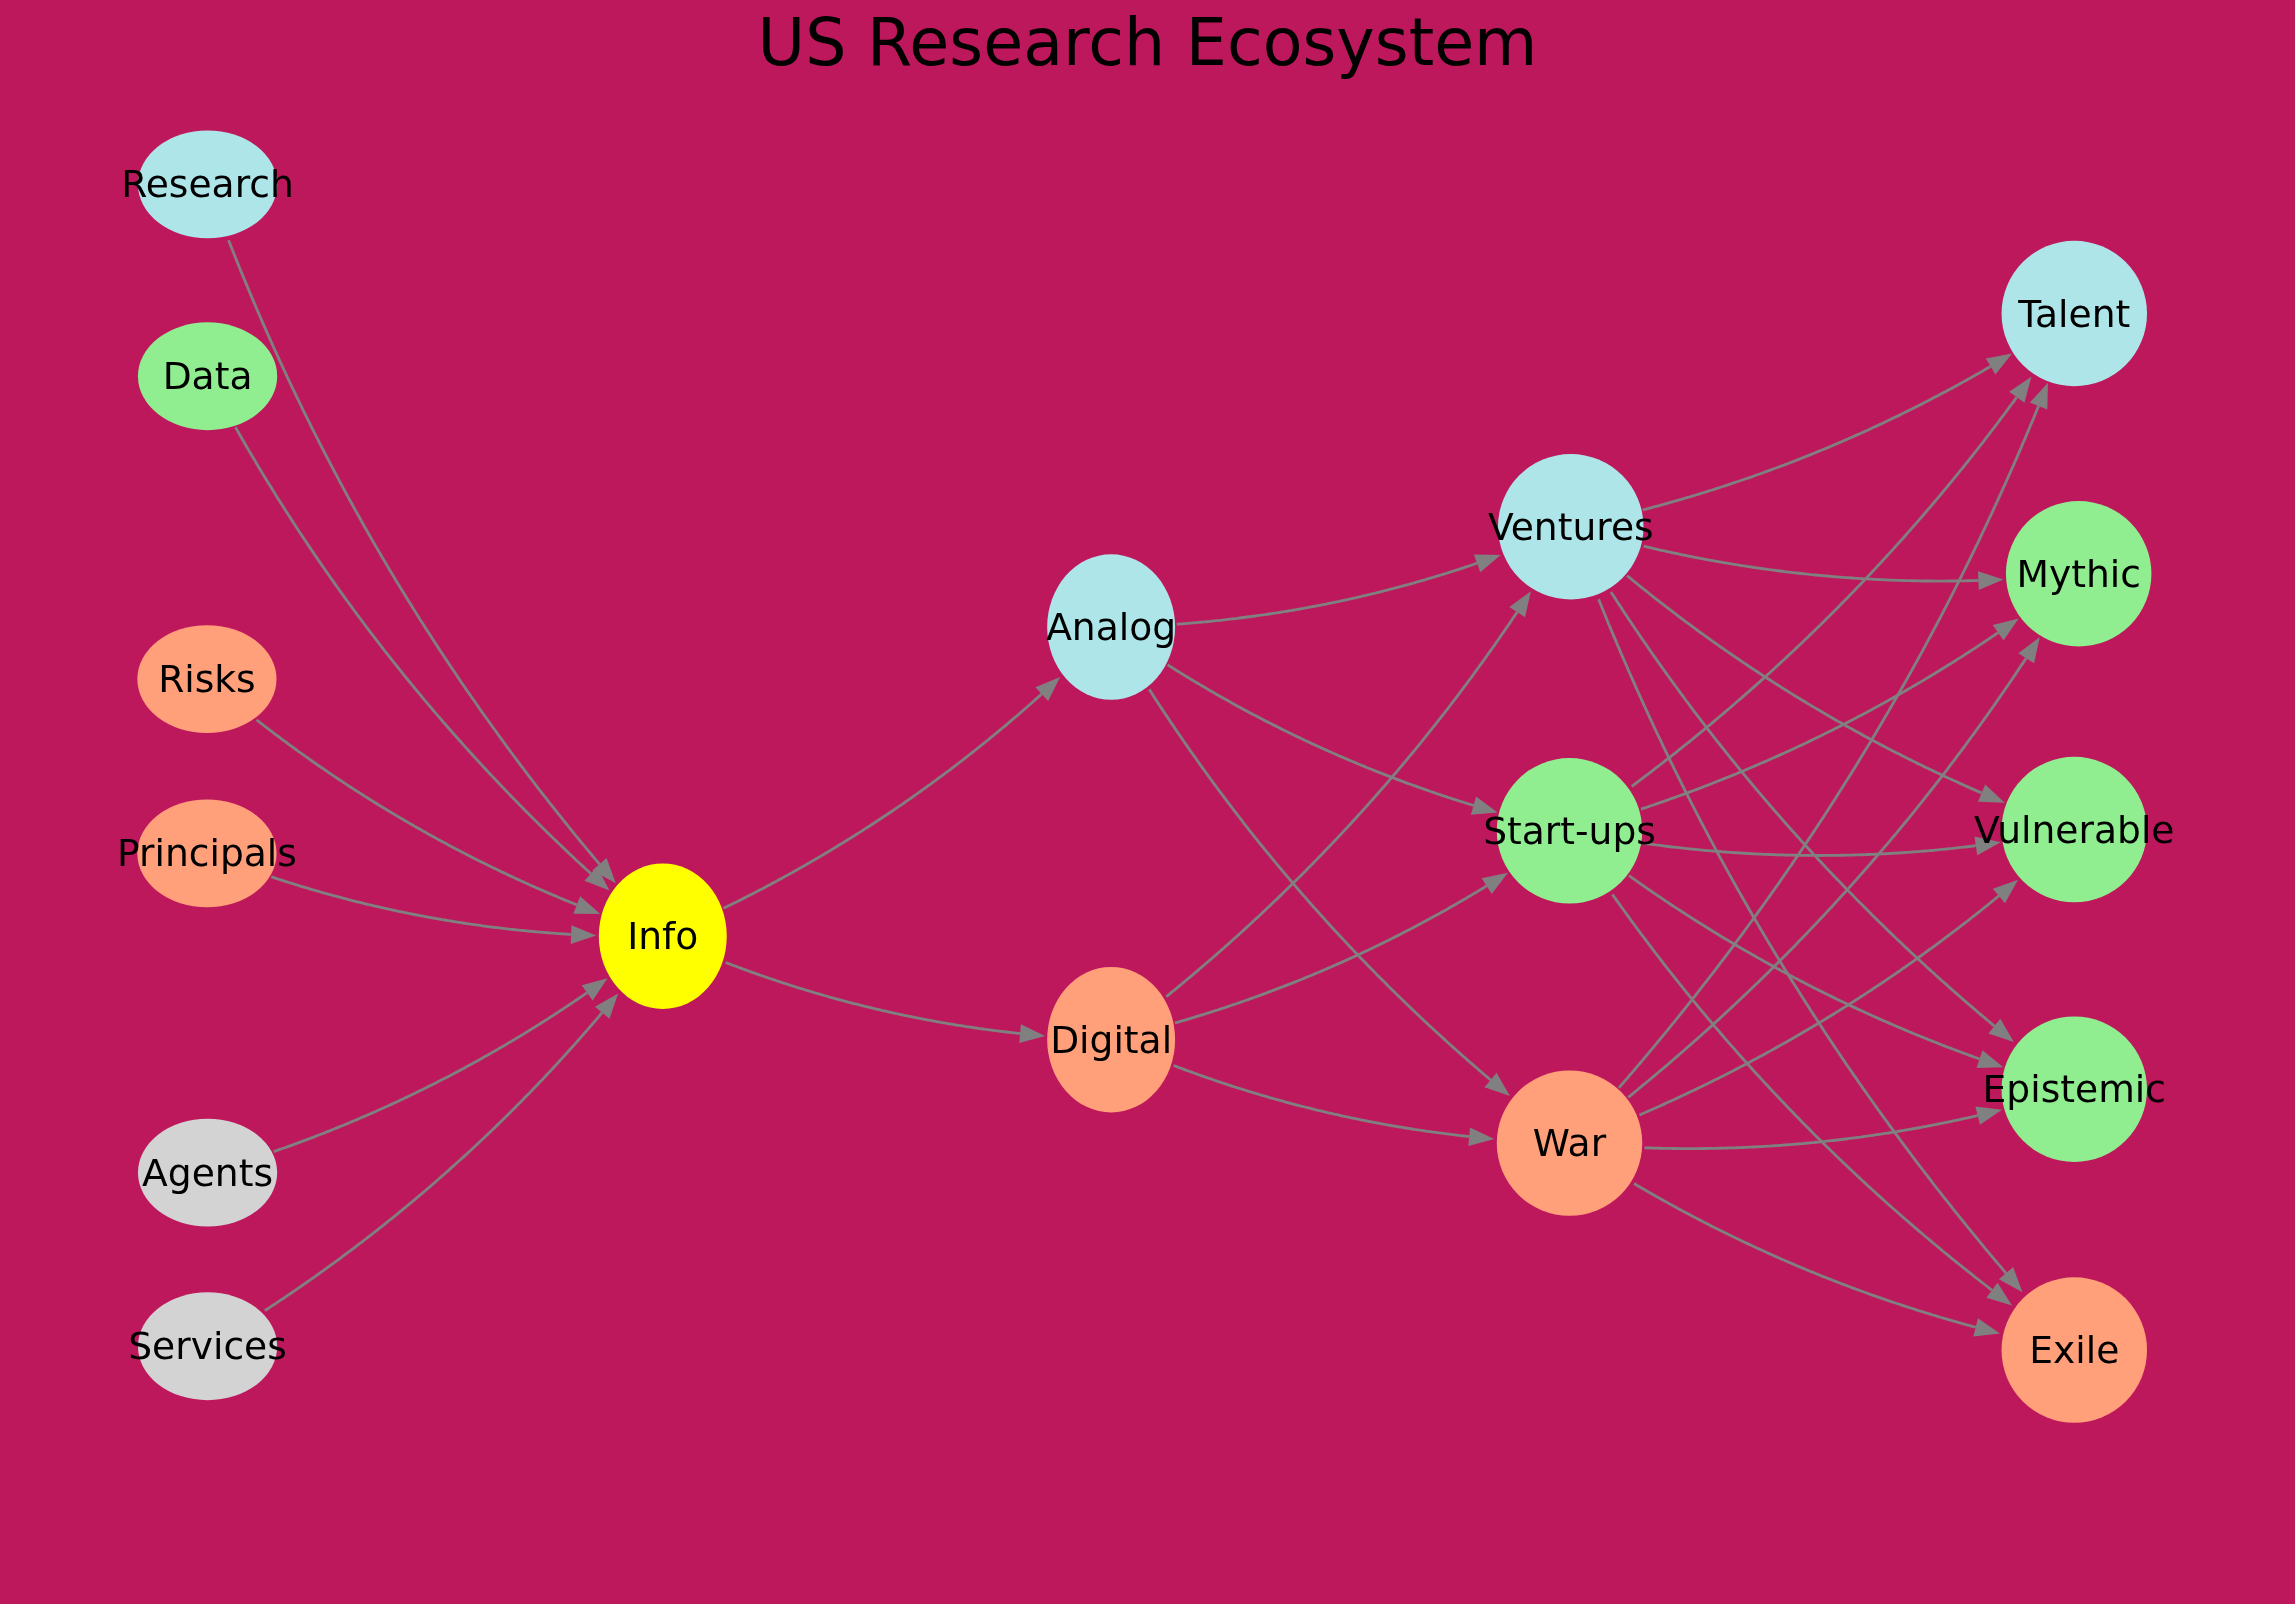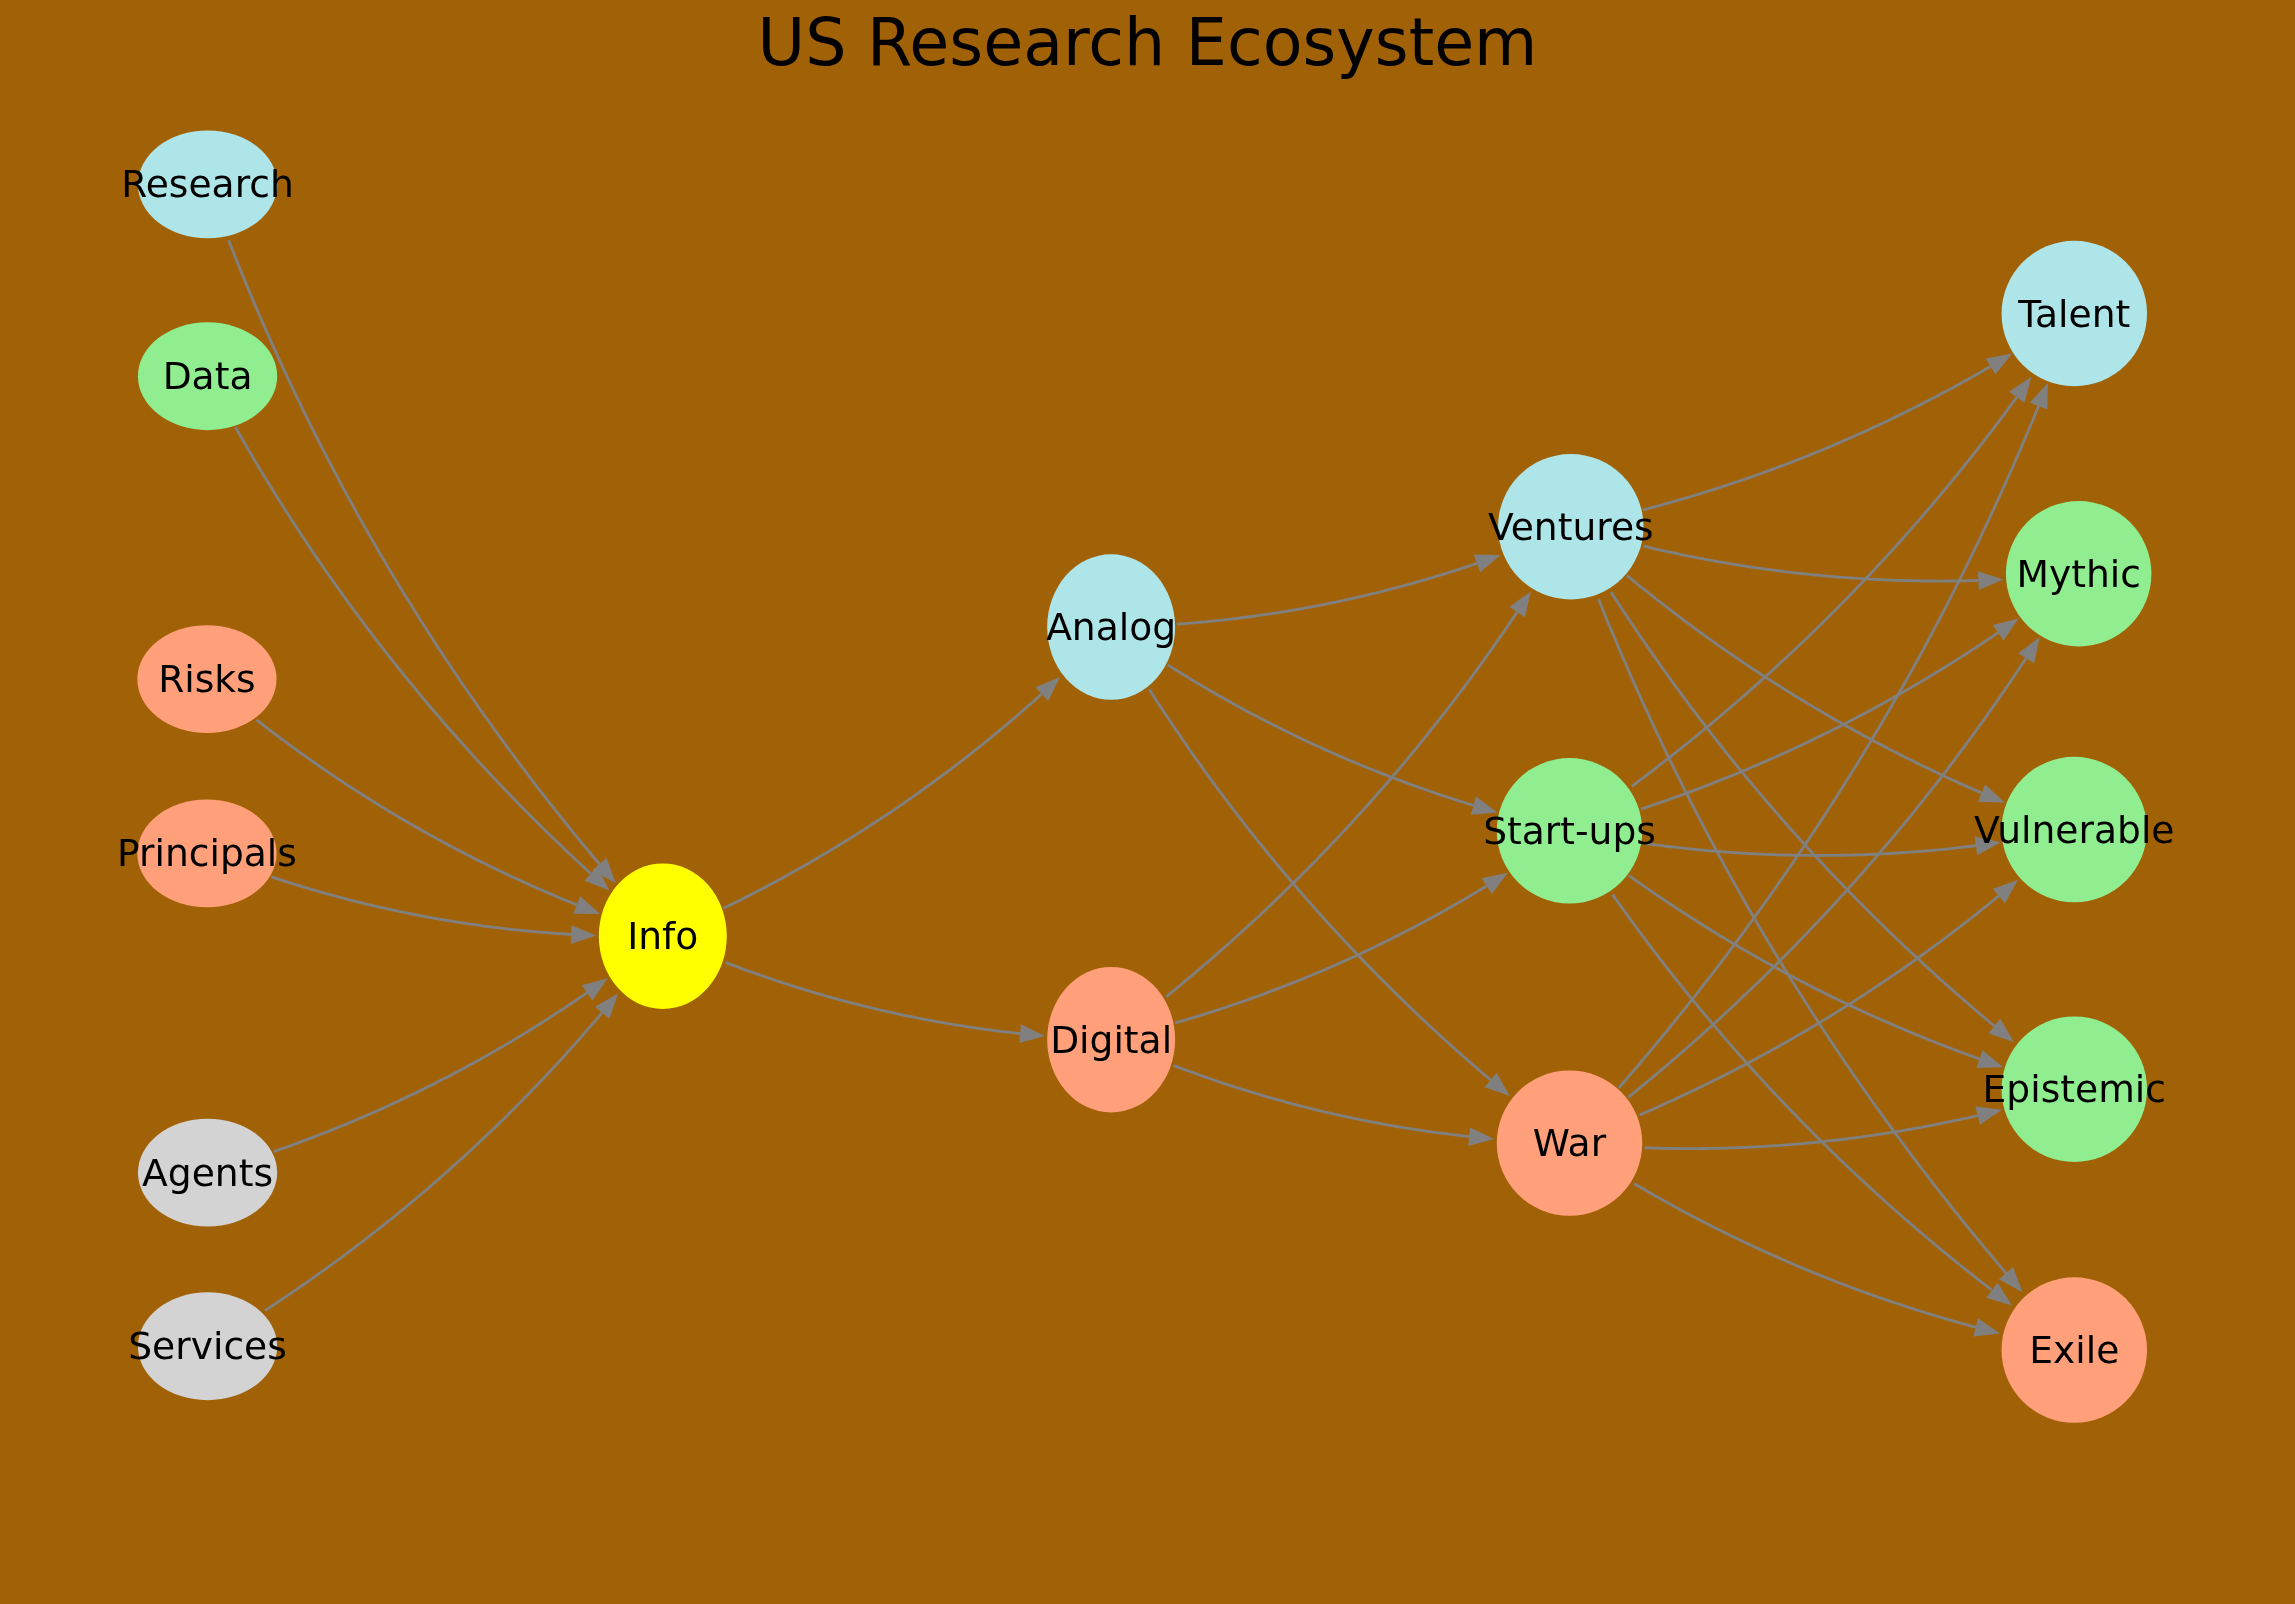--- a/index.html
+++ b/index.html
@@ -6,21 +6,21 @@
   html, body {
     margin: 0;
     padding: 0;
     background: #ffffff;
     font-family: "DejaVu Sans", sans-serif;
   }
   .page {
     position: relative;
     width: 2295px;
     height: 1604px;
-    background: #a16207;
+    background: #be185d;
     overflow: hidden;
   }
   .figure-title {
     position: absolute;
     top: 5px;
     left: 0;
     width: 100%;
     margin: 0;
     text-align: center;
     font-weight: 400;

